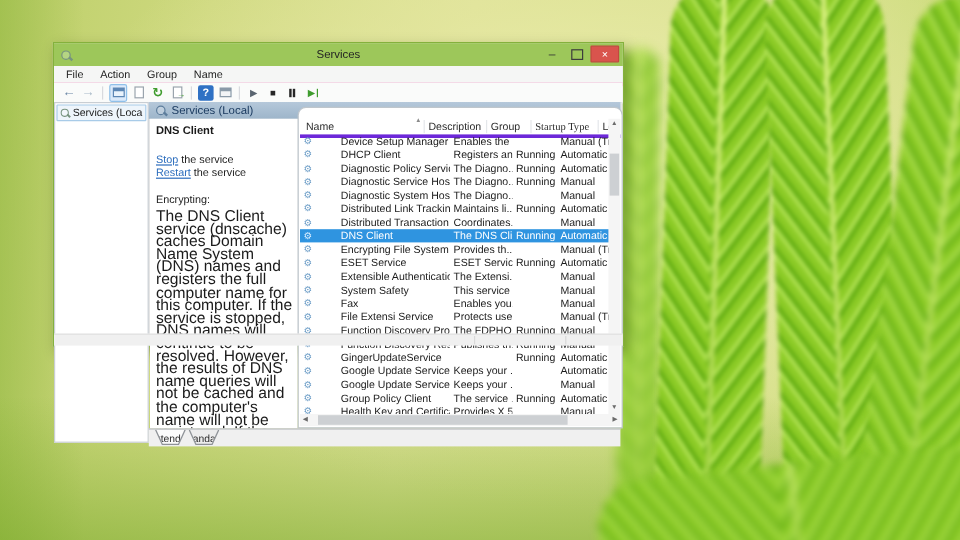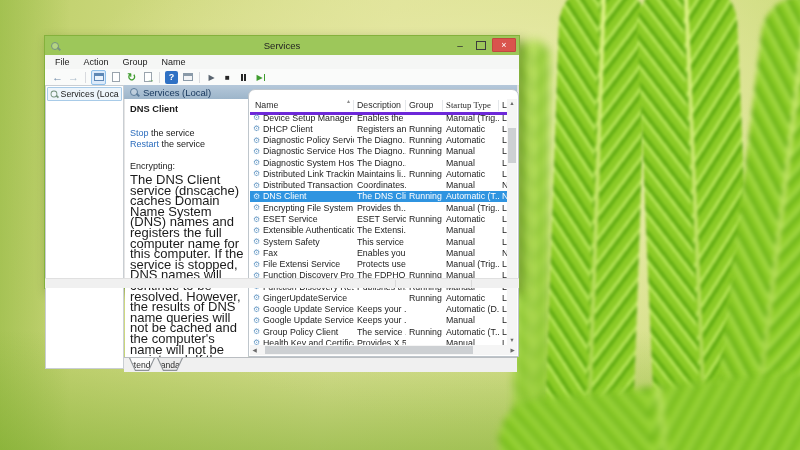--- a/index.html
+++ b/index.html
@@ -80,42 +80,42 @@
   .mainheader{position:absolute;left:79px;top:49px;right:2px;height:14px;
     background:linear-gradient(#b5c8da,#9db5ca);display:flex;align-items:center;gap:5px;
     padding-left:6px;color:#16365c;font-size:9.5px;}
   .mainheader .mag{border-color:#5d7d9c;}
   .mainheader .mag::after{background:#5d7d9c;}
   
   .infopanel{position:absolute;left:80px;top:63px;width:123px;height:258px;background:#fff;
     padding:5px 3px 0 5px;box-sizing:border-box;overflow:hidden;}
   .svcname{font-weight:bold;font-size:9.3px;}
   .linkblock{margin-top:14px;line-height:10.5px;}
-  .linkblock a{color:#2c6dbd;cursor:pointer;}
+  .linkblock a{color:#2c6dbd;text-decoration:underline;cursor:pointer;}
   .desclabel{margin-top:12px;}
   .desctext{margin-top:4px;font-size:13px;line-height:10.6px;width:114px;color:#1b1b1b;}
   
   .listcard{position:absolute;left:203px;top:53px;width:271px;height:268px;background:#fff;
     border:1px solid #bfc6cc;border-radius:7px 7px 0 0;box-sizing:border-box;}
   .colheaders{position:absolute;left:1px;right:1px;top:9px;height:13px;display:flex;
     align-items:center;border-bottom:3px solid #6d28d9;color:#2b2b2b;font-size:8.8px;}
   .ch{height:11px;line-height:11px;border-right:1px solid #e4e7ea;box-sizing:border-box;}
   .ch.h-name{width:104px;padding-left:5px;}
   .ch.h-desc{width:52px;padding-left:3px;}
   .ch.h-status{width:37px;padding-left:3px;}
   .ch.h-startup{width:56px;padding-left:3px;font-family:Liberation Serif, serif;}
   .ch.h-log{width:16px;padding-left:3px;border-right:none;}
   .sortico{position:absolute;left:97px;top:-2px;font-size:6px;color:#8a8a8a;}
   .rows{position:absolute;left:1px;top:22px;width:259px;height:237px;overflow:hidden;}
   .row{height:11.28px;display:flex;align-items:center;font-size:8.8px;white-space:nowrap;}
   .row.sel{background:#2f94e0;color:#fff;}
   .rowico{width:13px;text-align:center;font-size:8px;color:#6f9fc8;flex:0 0 13px;}
   .row.sel .rowico{color:#d7ecff;}
   .cell{overflow:hidden;}
-  .c-name{width:91px;flex:0 0 91px;}
+  .c-name{width:91px;flex:0 0 91px;margin-left:21px;}
   .c-desc{width:52px;flex:0 0 52px;padding-left:3px;box-sizing:border-box;}
   .c-status{width:37px;flex:0 0 37px;padding-left:3px;box-sizing:border-box;}
   .c-startup{width:56px;flex:0 0 56px;padding-left:3px;box-sizing:border-box;}
   .c-log{flex:1;padding-left:3px;box-sizing:border-box;}
   
   .vscroll{position:absolute;right:1px;top:9px;width:10px;bottom:11px;background:#f5f5f5;}
   .vscroll .arr{position:absolute;left:0;right:0;height:9px;text-align:center;font-size:5.5px;color:#6a6a6a;line-height:9px;}
   .vscroll .arr.up{top:0;}
   .vscroll .arr.down{bottom:0;}
   .vscroll .thumb{position:absolute;left:1px;right:1px;top:29px;height:35px;background:#cdd0d3;}

